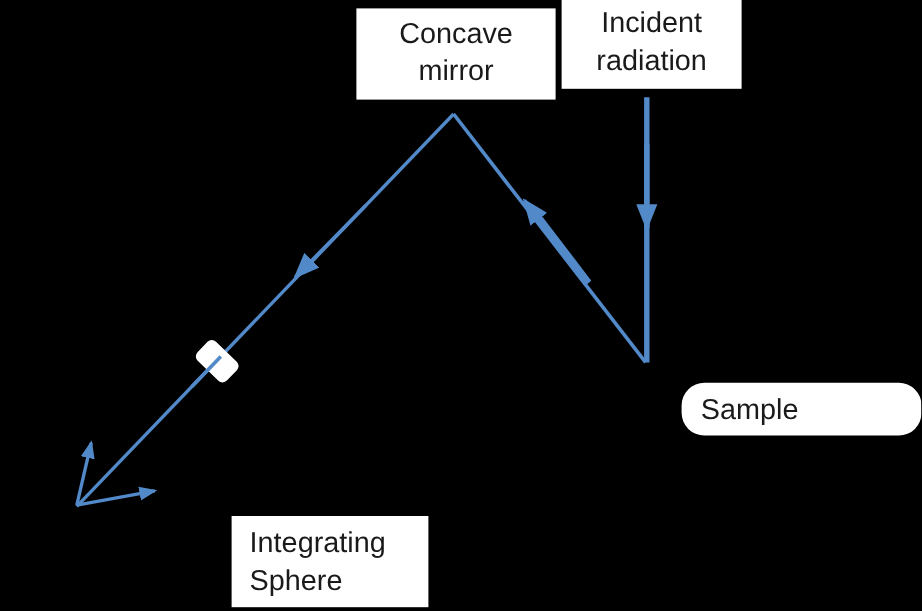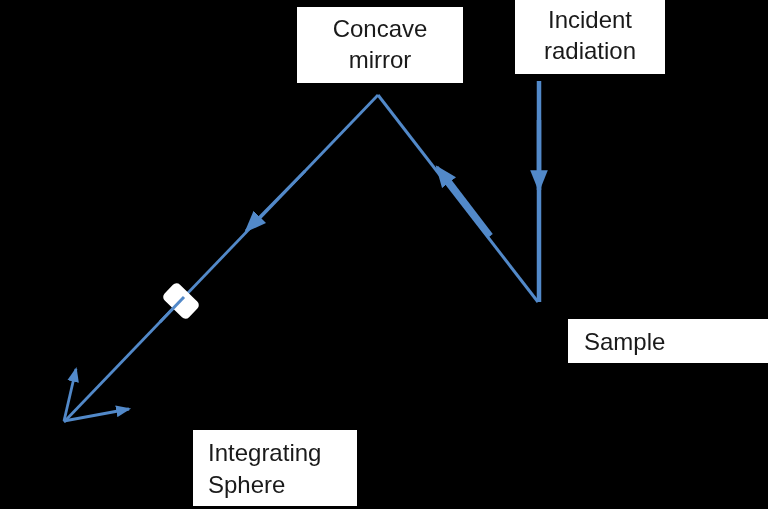--- a/index.html
+++ b/index.html
@@ -37,26 +37,26 @@
     left: 297px; top: 7px;
     width: 166px; height: 76px;
     text-align: center;
     padding-top: 6px;
   }
   .label--incident {
     left: 468px; top: 0px;
     width: 150px; height: 74px;
     text-align: center;
     padding-top: 4px;
-    margin-left: 47px;
   }
   .label--sample {
     left: 568px; top: 319px;
     width: 200px; height: 44px;
     padding: 7px 0 0 16px;
+    border-radius: 19px;
   }
   .label--sphere {
     left: 193px; top: 430px;
     width: 164px; height: 76px;
     padding: 7px 0 0 15px;
     line-height: 32px;
   }
 </style>
 </head>
 <body>

